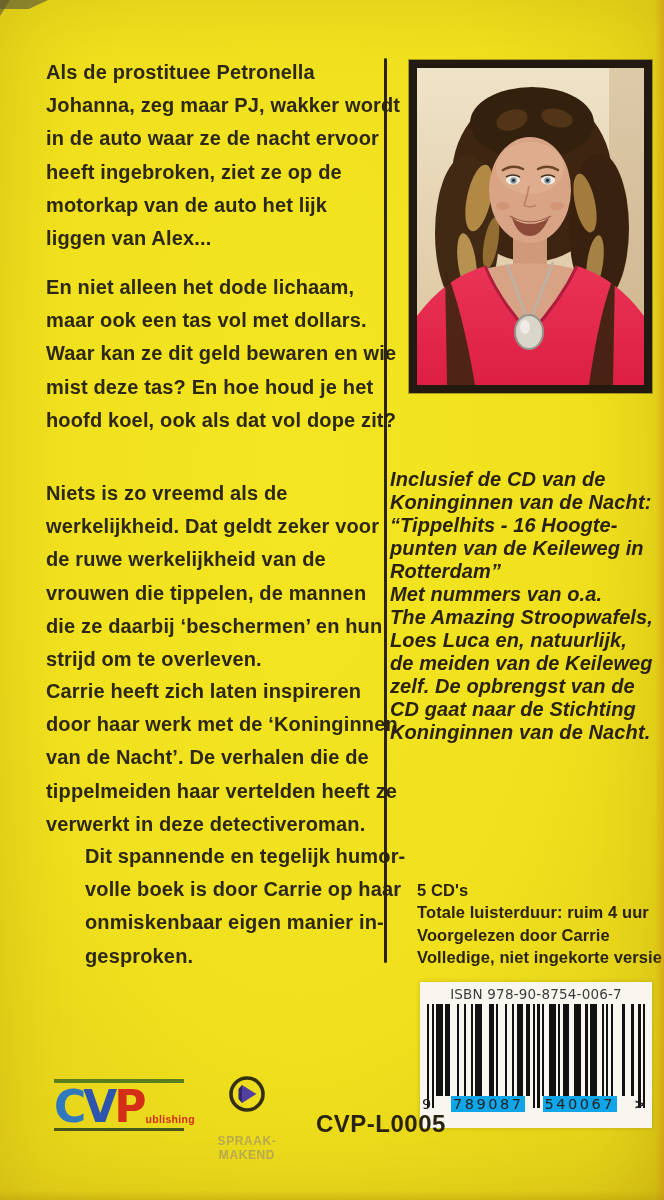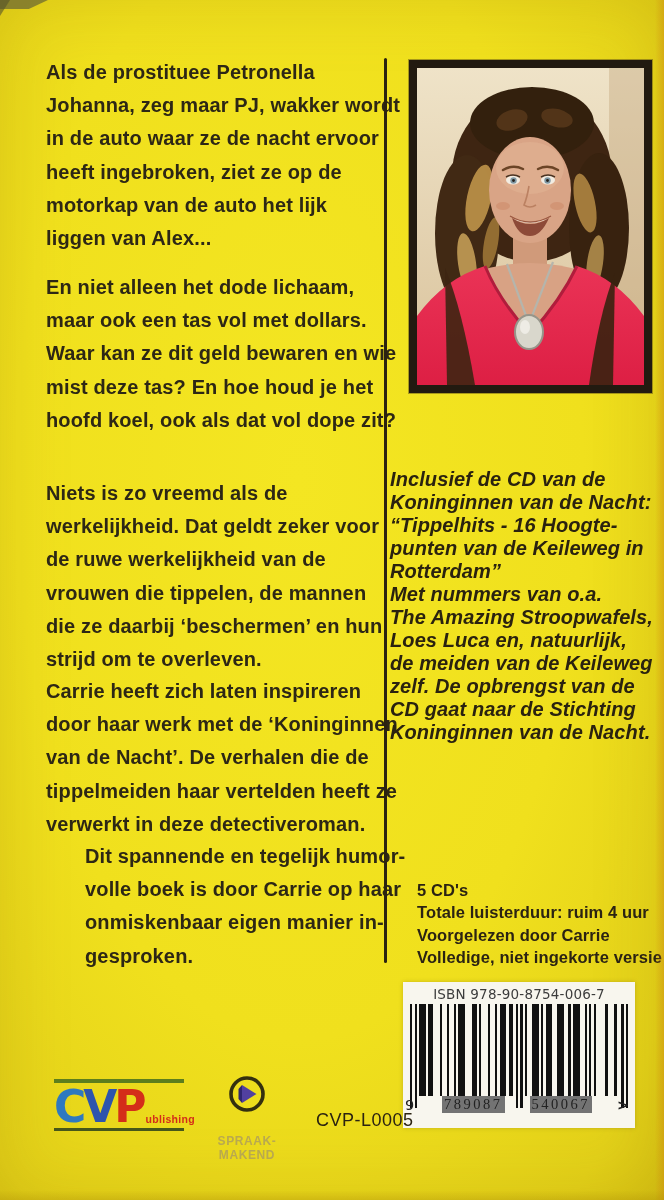--- a/index.html
+++ b/index.html
@@ -40,50 +40,50 @@
     font-size:20px;line-height:23px;color:#2a220f;white-space:pre-line;letter-spacing:.1px;
   }
 
   
   .specs{
     position:absolute;left:417px;top:879px;margin:0;white-space:pre;
     font-size:16.5px;line-height:22.3px;font-weight:700;color:#2b2313;letter-spacing:.1px;
   }
 
   
-  .barcode-box{position:absolute;left:403px;top:982px;width:232px;height:146px;
+  .barcode-box{position:absolute;left:420px;top:982px;width:232px;height:146px;
     background:#f8f6ee;box-shadow:0 0 4px rgba(120,100,10,.35);}
   .isbn{margin-top:4px;text-align:center;font-size:13.5px;font-weight:500;color:#3c3c3c;
     font-family:"DejaVu Sans",sans-serif;letter-spacing:.2px;}
   .bars{display:flex;align-items:flex-start;height:104px;margin:2px 0 0 7px;}
   .bars .m{flex:0 0 auto;width:2.3px;height:92px;}
   .bars .m.b{background:#111;}
   .bars .m.g{height:104px;}
   .digits{display:flex;justify-content:space-between;align-items:center;
     margin:-12px 6px 0 2px;font-size:14.5px;font-weight:500;color:#222;
     font-family:"DejaVu Sans",sans-serif;position:relative;}
-  .digits .grp{letter-spacing:2.5px;background:#737373;padding:0 2px;font-family:Liberation Serif, serif;}
+  .digits .grp{letter-spacing:2.5px;background:#0ea5e9;padding:0 2px;}
   .digits .one{width:12px;}
   .digits .arrow{width:12px;font-weight:600;}
 
   
   .cvp-logo{position:absolute;left:54px;top:1079px;width:136px;}
   .rule-top{height:3.5px;width:130px;background:#5d7e1d;margin-bottom:2px;}
   .rule-bottom{height:3.5px;width:130px;background:#47571a;margin-top:1px;}
   .cvp-row{display:flex;align-items:flex-end;height:42px;}
   .cvp-letter{font-size:44px;line-height:40px;font-weight:800;font-family:"DejaVu Sans",sans-serif;}
   .lc{color:#2f79bf;} .lv{color:#2d55ad;margin-left:-3px;} .lp{color:#d42e19;margin-left:-3px;}
   .lsub{font-size:10.5px;font-weight:700;color:#d42e19;margin-left:-1px;margin-bottom:2px;letter-spacing:.3px;margin-top:43px;}
 
   
   .brand{position:absolute;left:197px;top:1074px;width:100px;text-align:center;}
   .brand-label{margin-top:16px;font-size:12px;font-weight:600;color:#b1a158;letter-spacing:.6px;opacity:.85;}
 
   
-  .catalog{position:absolute;left:316px;top:1110px;font-size:18px;font-weight:400;color:#2b2311;letter-spacing:.5px;}
+  .catalog{position:absolute;left:316px;top:1110px;font-size:24px;font-weight:700;color:#2b2311;letter-spacing:.5px;}
 </style>
 </head>
 <body>
 
 <div class="cover">
 
   <div class="corner-smudge"></div>
   <div class="corner-smudge2"></div>
 
   <p class="para p1">Als de prostituee Petronella

